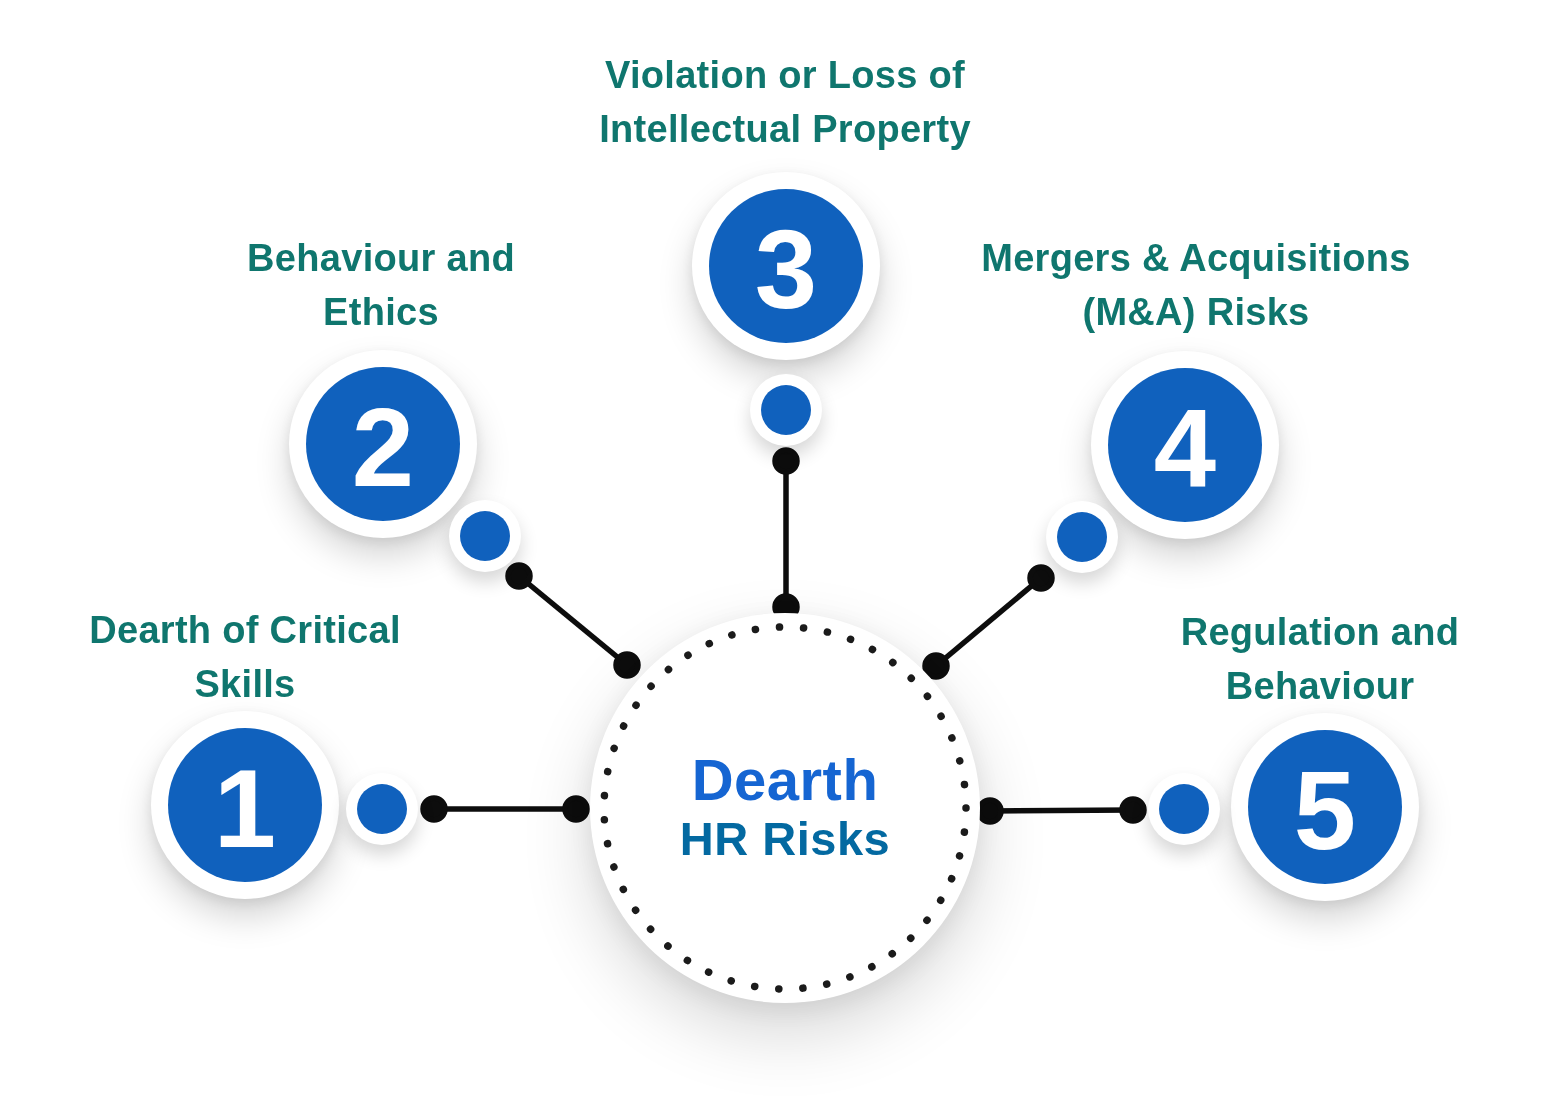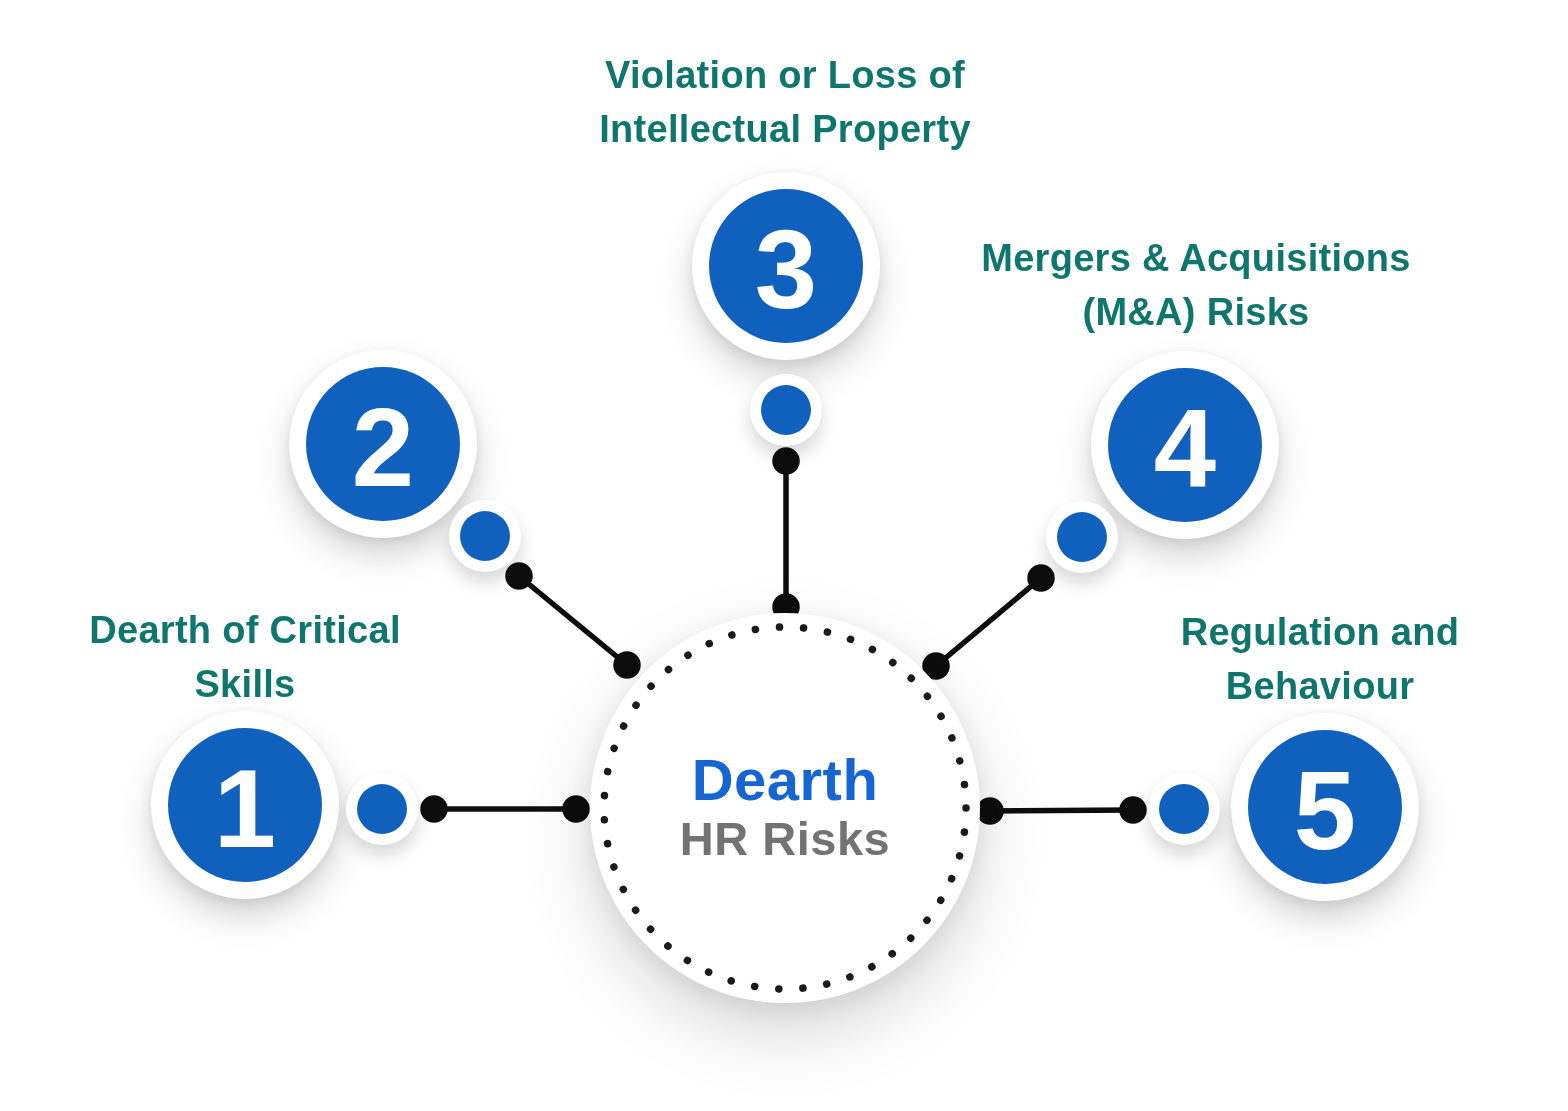--- a/index.html
+++ b/index.html
@@ -47,21 +47,21 @@
     font-size: 58px;
     line-height: 62px;
     font-weight: 700;
     color: #1565D2;
     letter-spacing: 0.5px;
   }
   .central-subtitle {
     font-size: 47px;
     line-height: 56px;
     font-weight: 700;
-    color: #737373;
+    color: #0369a1;
     letter-spacing: 0.5px;
   }
   
   .node-big {
     position: absolute;
     width: 188px; height: 188px;
     background: #ffffff;
     border-radius: 50%;
     box-shadow: 0 18px 34px rgba(0,0,0,0.17), 0 4px 12px rgba(0,0,0,0.08);
     display: flex;
@@ -156,20 +156,24 @@
   </div>
   <div class="node-big" style="left:151px; top:711px;">
     <div class="node-blue">
       <span class="node-number">1</span>
     </div>
   </div>
   <div class="satellite" style="left:346px; top:773px;">
     <div class="satellite-blue"></div>
   </div>
 
+  <div class="node-label" style="left:161px; top:231px; width:440px;">
+    <div>Behaviour and</div>
+    <div>Ethics</div>
+  </div>
   <div class="node-big" style="left:289px; top:350px;">
     <div class="node-blue">
       <span class="node-number">2</span>
     </div>
   </div>
   <div class="satellite" style="left:449px; top:500px;">
     <div class="satellite-blue"></div>
   </div>
 
   <div class="node-label" style="left:525px; top:48px; width:520px;">

